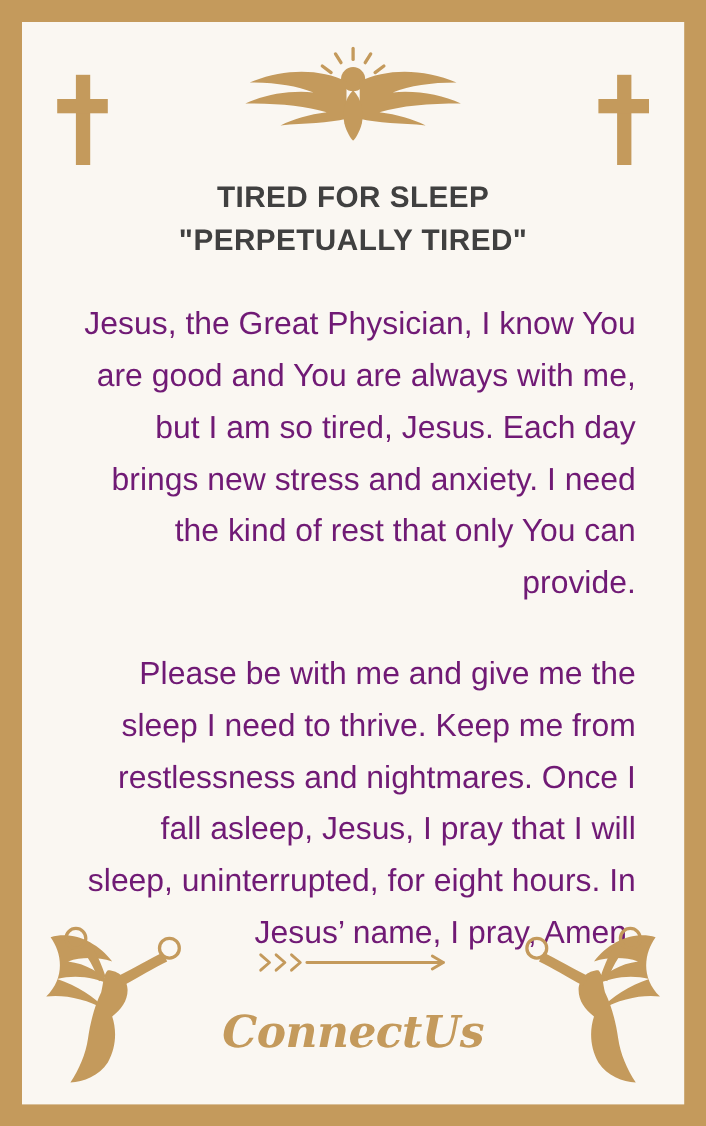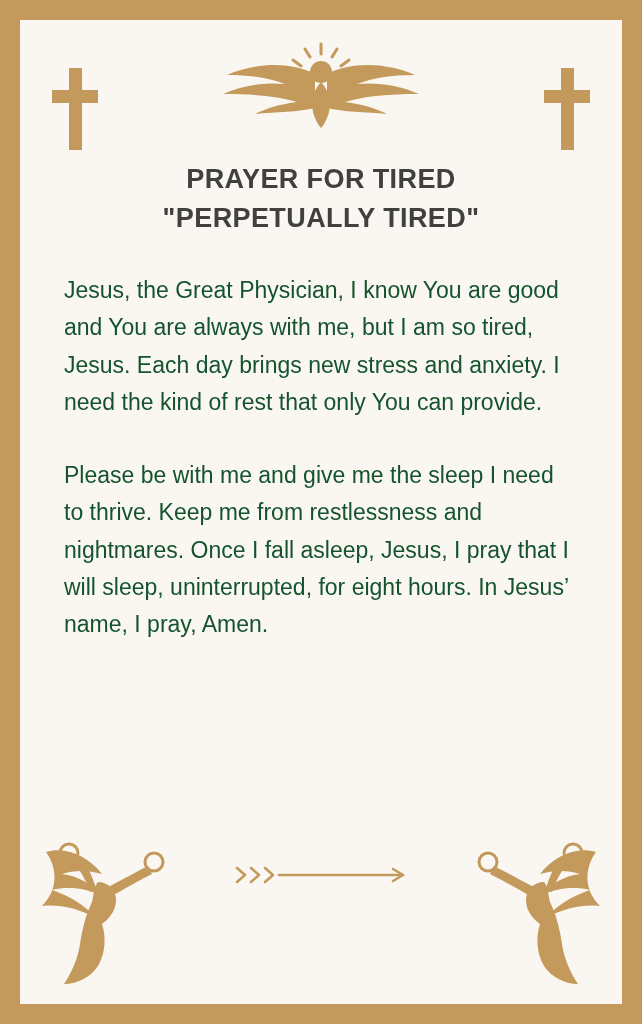--- a/index.html
+++ b/index.html
@@ -82,23 +82,23 @@
     line-height: 1.45;
     margin: 0;
   }
 
   
   .body-copy {
     position: absolute;
     top: 252px;
     left: 44px;
     right: 44px;
-    text-align: left;
-    color: #14532d;
-    font-size: 23px;
+    text-align: right;
+    color: #701a75;
+    font-size: 29px;
     line-height: 1.62;
   }
   .para { margin: 0; }
   .para + .para { margin-top: 36px; }
 
   
   .angel {
     position: absolute;
     bottom: 18px;
     width: 132px;
@@ -165,21 +165,21 @@
           <path d="M104 32 C 80 20, 46 20, 16 33 C 40 33, 58 36, 74 42 C 52 40, 30 44, 12 52 C 42 52, 66 54, 86 60 C 70 62, 56 66, 44 72 C 66 70, 88 70, 104 66 Z"></path>
 
           <path d="M116 32 C 140 20, 174 20, 204 33 C 180 33, 162 36, 146 42 C 168 40, 190 44, 208 52 C 178 52, 154 54, 134 60 C 150 62, 164 66, 176 72 C 154 70, 132 70, 116 66 Z"></path>
 
           <path d="M110 40 C 118 48, 120 60, 118 70 C 116 78, 112 84, 110 86 C 108 84, 104 78, 102 70 C 100 60, 102 48, 110 40 Z"></path>
         </g>
       </svg>
     </div>
 
     <div class="titles">
-      <p class="title-line">PRAYER FOR TIRED</p>
+      <p class="title-line">TIRED FOR SLEEP</p>
       <p class="title-line">"PERPETUALLY TIRED"</p>
     </div>
 
     <div class="body-copy">
       <p class="para">Jesus, the Great Physician, I know You are good and You are always with me, but I am so tired, Jesus. Each day brings new stress and anxiety. I need the kind of rest that only You can provide.</p>
       <p class="para">Please be with me and give me the sleep I need to thrive. Keep me from restlessness and nightmares. Once I fall asleep, Jesus, I pray that I will sleep, uninterrupted, for eight hours. In Jesus’ name, I pray, Amen.</p>
     </div>
 
     <div class="angel left">
       <svg viewBox="0 0 132 160" width="132" height="160" aria-hidden="true">
@@ -216,15 +216,16 @@
         <g stroke="#c49a5c" stroke-width="2.6" fill="none" stroke-linecap="round" stroke-linejoin="round">
           <polyline points="6,4 14,11 6,18"></polyline>
           <polyline points="20,4 28,11 20,18"></polyline>
           <polyline points="34,4 42,11 34,18"></polyline>
           <line x1="48" y1="11" x2="172" y2="11"></line>
           <polyline points="162,5 172,11 162,17"></polyline>
         </g>
       </svg>
     </div>
 
+    <div class="brand">ConnectUs</div>
 
   </div>
 </div>
 
 </body></html>

